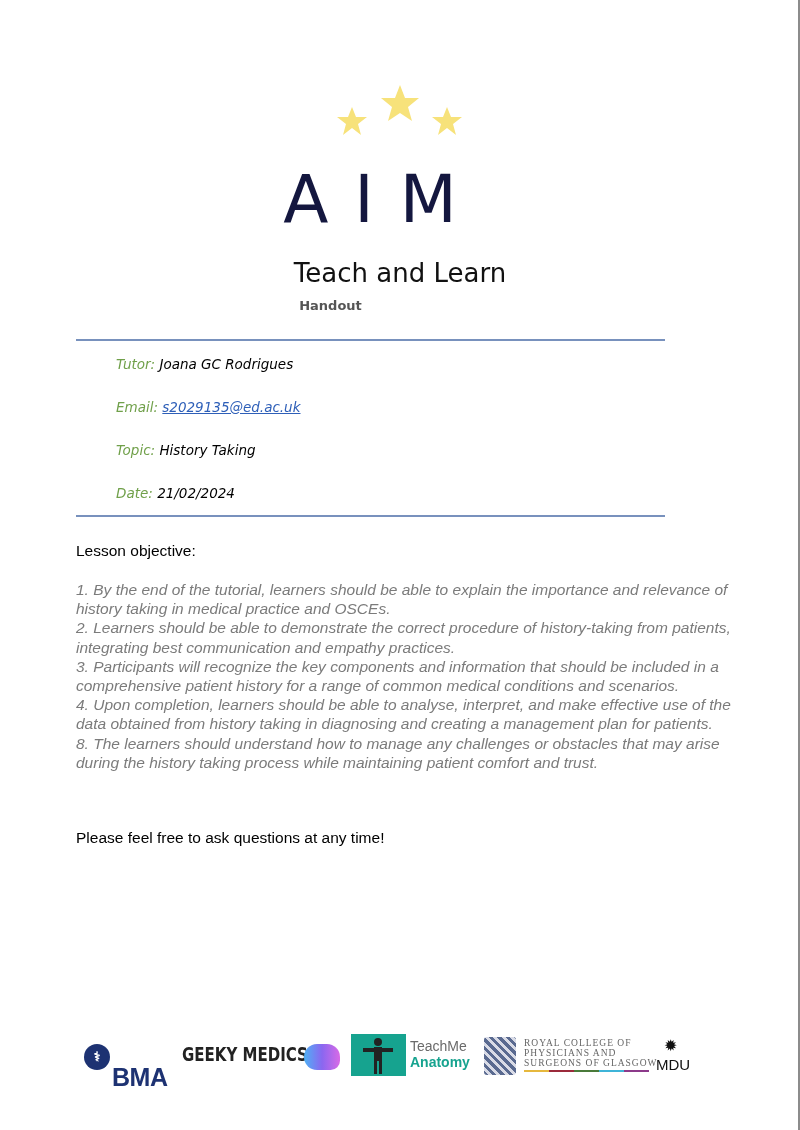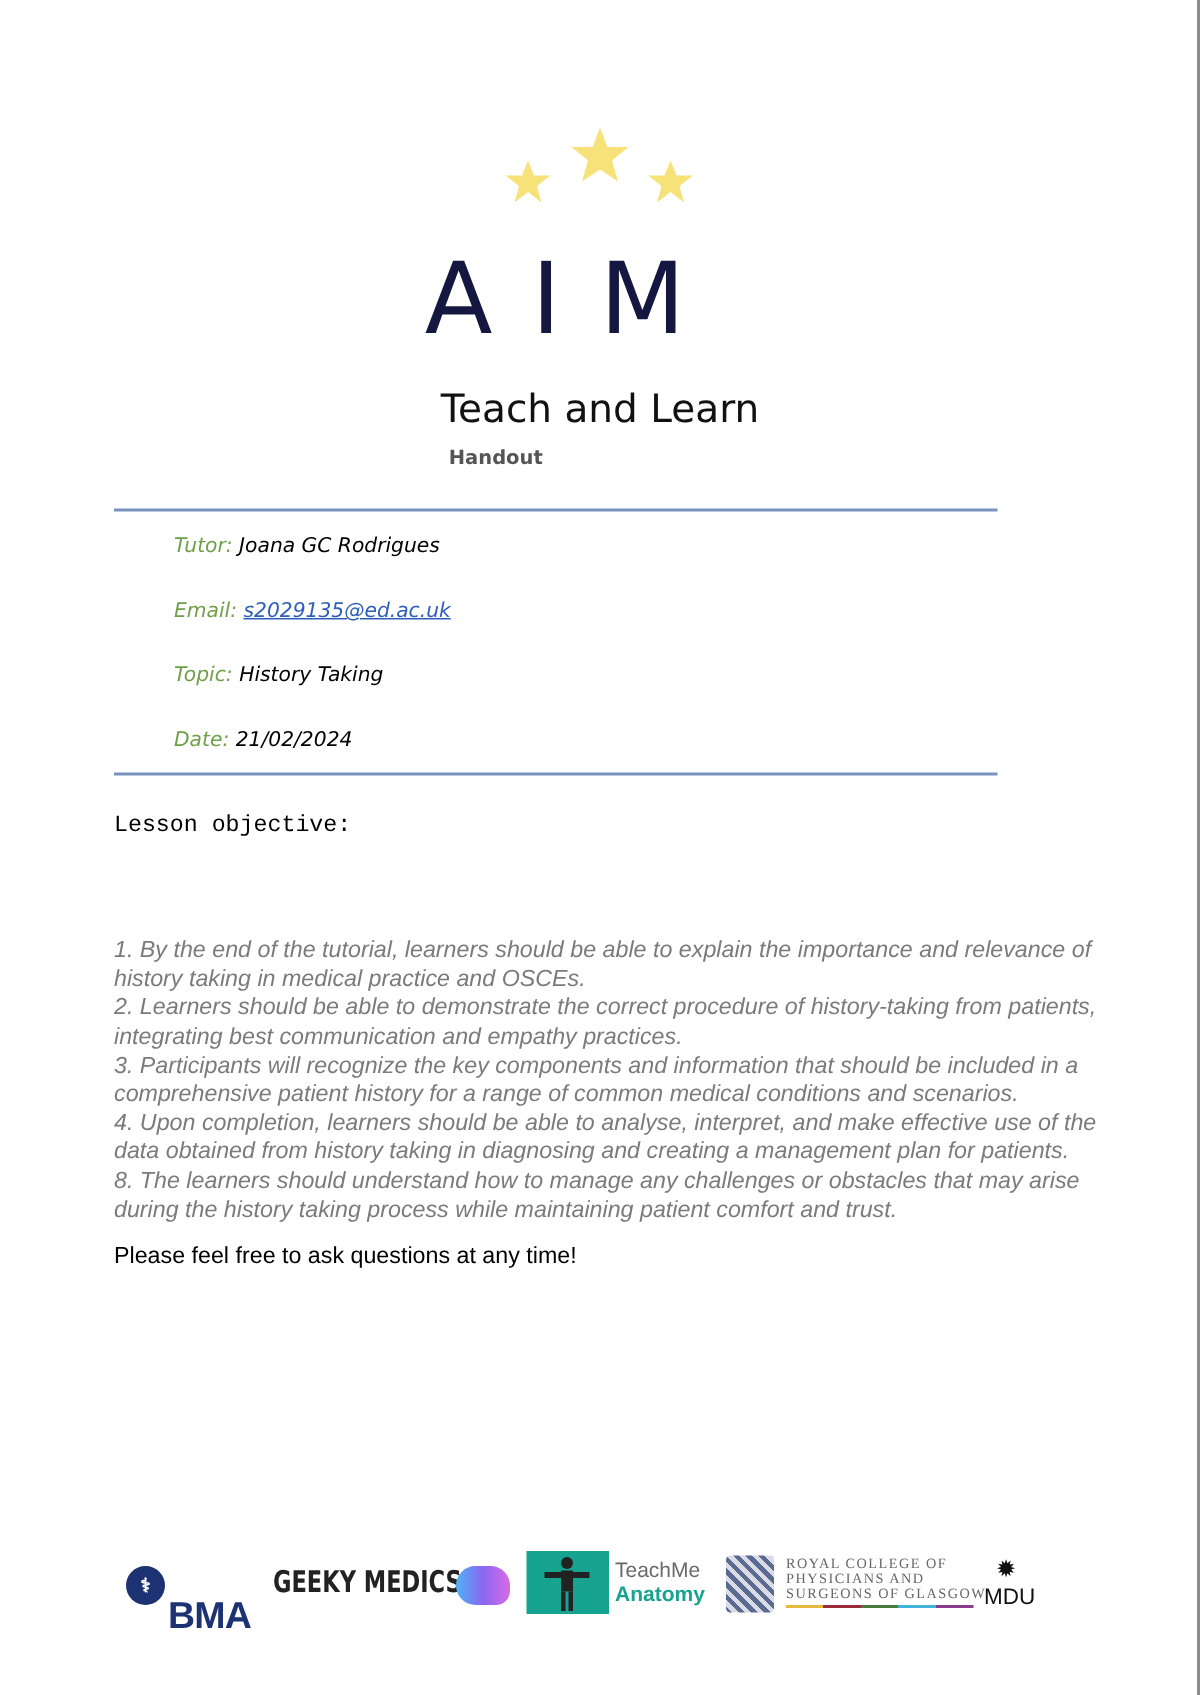--- a/index.html
+++ b/index.html
@@ -80,23 +80,23 @@
   <span class="meta-label">Topic:</span>
   <span>History Taking</span>
 </div>
 <div class="meta-row" style="top:484px;">
   <span class="meta-label">Date:</span>
   <span>21/02/2024</span>
 </div>
 
 <div class="rule" style="top:515px;"></div>
 
-<div class="body-text heading" style="top:541px;font-family:Liberation Mono, monospace;">Lesson objective:</div>
+<div class="body-text heading" style="top:541px;">Lesson objective:</div>
 
-<div class="body-text objectives" style="top:580px;margin-top:44px;">
+<div class="body-text objectives" style="top:580px;">
   <p>1. By the end of the tutorial, learners should be able to explain the importance and relevance of history taking in medical practice and OSCEs.</p>
   <p>2. Learners should be able to demonstrate the correct procedure of history-taking from patients, integrating best communication and empathy practices.</p>
   <p>3. Participants will recognize the key components and information that should be included in a comprehensive patient history for a range of common medical conditions and scenarios.</p>
   <p>4. Upon completion, learners should be able to analyse, interpret, and make effective use of the data obtained from history taking in diagnosing and creating a management plan for patients.</p>
   <p>8. The learners should understand how to manage any challenges or obstacles that may arise during the history taking process while maintaining patient comfort and trust.</p>
 </div>
 
 <div class="body-text closing" style="top:828px;">Please feel free to ask questions at any time!</div>
 
 <div class="logos">

